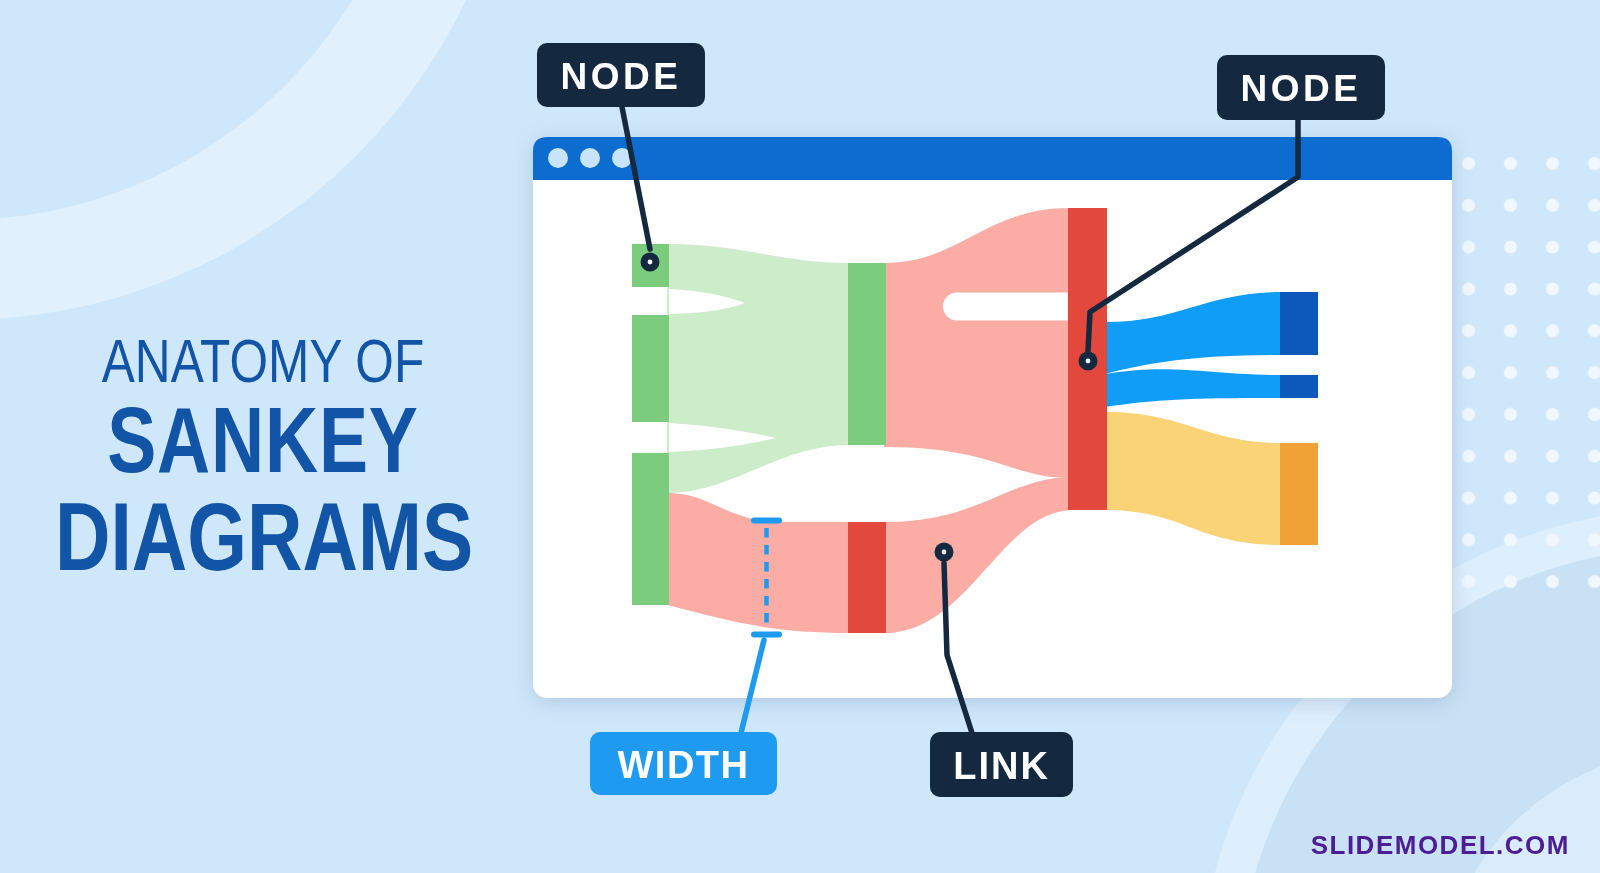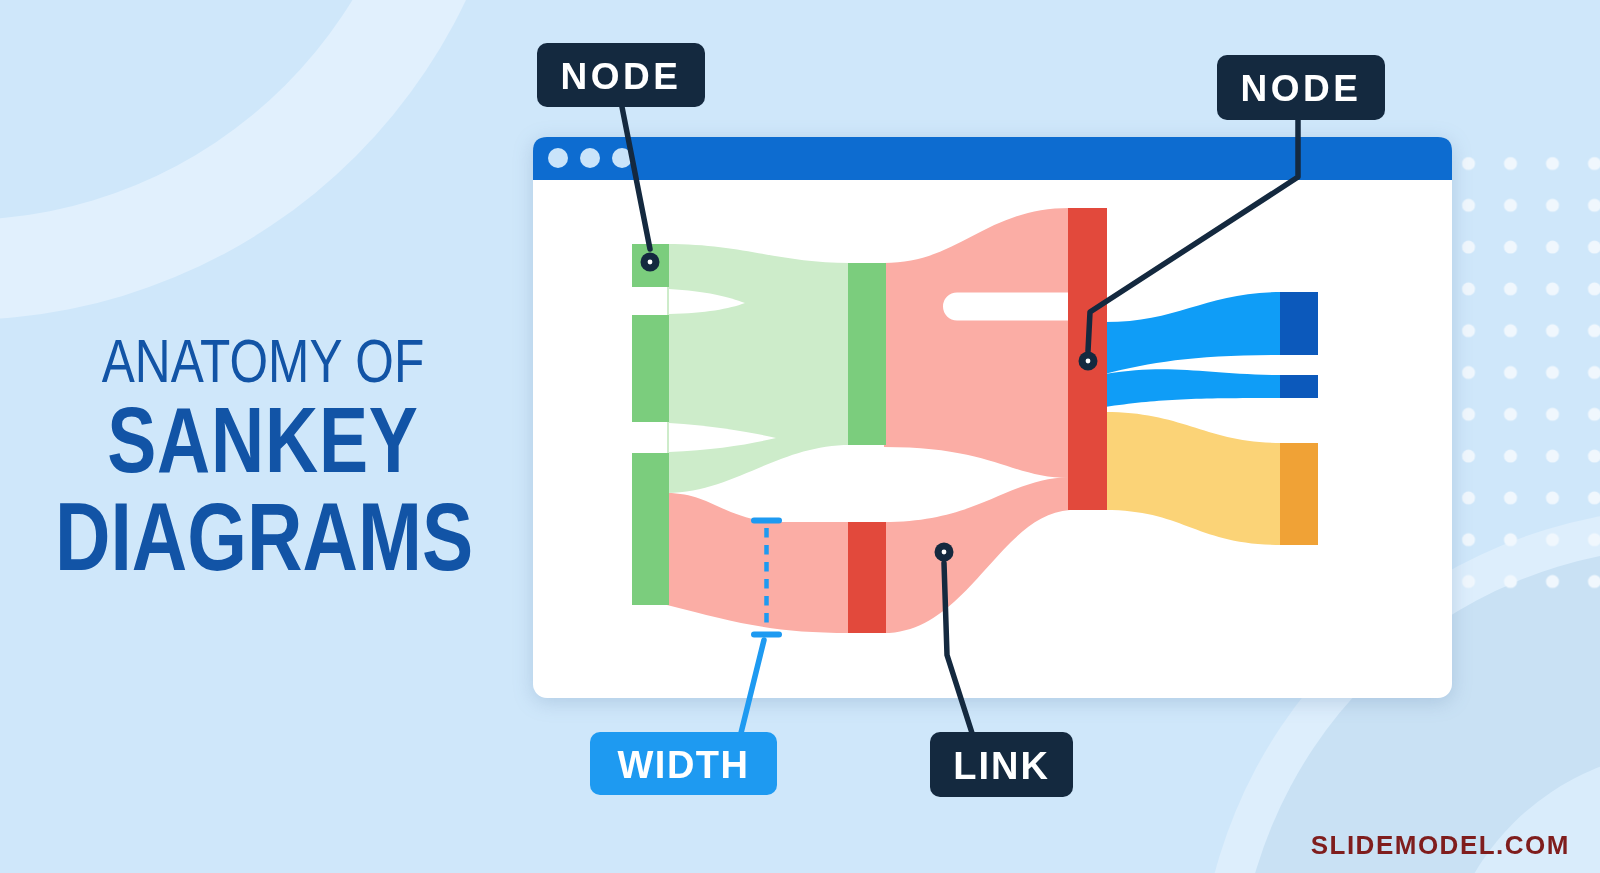--- a/index.html
+++ b/index.html
@@ -7,21 +7,21 @@
          font-family:"Liberation Sans",sans-serif;}
   .stage svg{position:absolute;left:0;top:0;}
   .title{position:absolute;left:3px;top:0;width:520px;text-align:center;color:#1254a6;}
   .title .t1{position:absolute;top:330px;width:100%;font-size:62px;font-weight:400;
              transform:scaleX(.80);letter-spacing:0px;line-height:1;}
   .title .t2{position:absolute;top:394px;width:100%;font-size:92px;font-weight:700;
              transform:scaleX(.80);letter-spacing:1px;line-height:1;}
   .title .t3{position:absolute;top:489px;width:100%;font-size:96px;font-weight:700;
              transform:scaleX(.80);letter-spacing:0px;line-height:1;}
   .footer{position:absolute;right:30px;top:830px;font-size:26px;font-weight:700;
-          letter-spacing:1.5px;color:#7f1d1d;}
+          letter-spacing:1.5px;color:#4c1d95;}
   .badge-text{fill:#ffffff;font-weight:700;font-family:"Liberation Sans",sans-serif;}
 </style>
 </head>
 <body>
 
 <div class="stage">
 
   <svg width="1600" height="873" viewBox="0 0 1600 873">
 
     <rect width="1600" height="873" fill="#cfe7fa"></rect>

